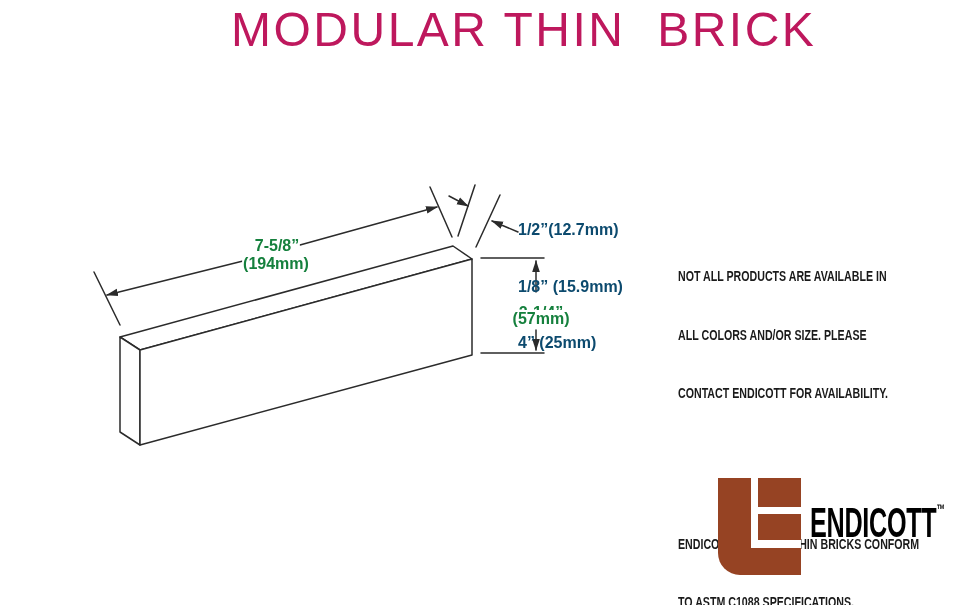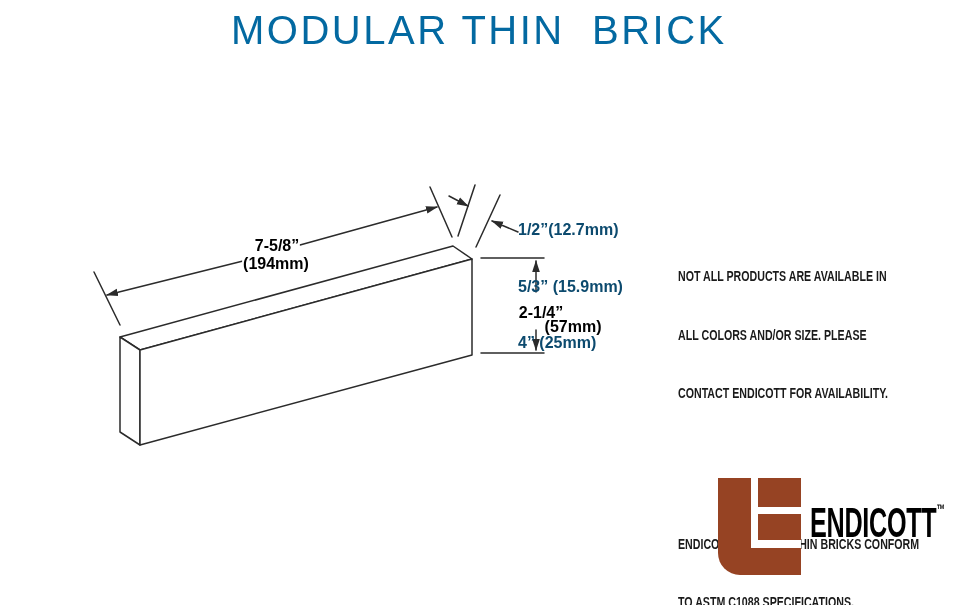--- a/index.html
+++ b/index.html
@@ -2,27 +2,27 @@
 <html><head>
 <meta charset="utf-8">
 <style>
   html,body { margin:0; padding:0; background:#ffffff; }
   .page {
     position:relative; width:979px; height:605px; background:#ffffff;
     overflow:hidden; font-family:"Liberation Sans", sans-serif; color:#231f20;
   }
   .title {
     position:absolute; left:231px; top:8px;
-    font-size:40px; line-height:44px; font-weight:400;
-    letter-spacing:2.5px; white-space:pre; color:#0369a1;
+    font-size:48px; line-height:44px; font-weight:400;
+    letter-spacing:2.5px; white-space:pre; color:#be185d;
   }
   svg.diagram { position:absolute; left:0; top:0; }
   .dim {
     position:absolute; font-weight:bold; font-size:16px; line-height:17px;
-    color:#000000; white-space:pre; background:#ffffff; padding:0 1px;
+    color:#15803d; white-space:pre; background:#ffffff; padding:0 1px;
   }
   .dim.centered { transform:translateX(-50%); text-align:center; }
   .thickness-list {
     position:absolute; left:518px; top:184px;
     font-weight:bold; font-size:16px; line-height:18.7px;
     color:#0c4a6e; white-space:pre;
   }
   .notes {
     position:absolute; left:678px; top:189px; width:346px;
     font-weight:bold; font-size:14px; line-height:19.5px;
@@ -76,25 +76,25 @@
       <line x1="481" y1="258" x2="544" y2="258"></line>
       <line x1="481" y1="353" x2="544" y2="353"></line>
       <line x1="536" y1="292" x2="536" y2="261" marker-end="url(#arr)"></line>
       <line x1="536" y1="330" x2="536" y2="350" marker-end="url(#arr)"></line>
     </g>
   </svg>
 
   <div class="dim centered" style="left:277px; top:237px;">7-5/8”</div>
   <div class="dim centered" style="left:276px; top:255px;text-align:center;">(194mm)</div>
   <div class="dim centered" style="left:541px; top:304px;">2-1/4”</div>
-  <div class="dim centered" style="left:541px; top:318px;margin-left:32px;">(57mm)</div>
+  <div class="dim centered" style="left:541px; top:310px;">(57mm)</div>
 
   <div class="thickness-list">
     <div>1/2”(12.7mm)</div>
-    <div>5/3” (15.9mm)</div>
+    <div>1/8” (15.9mm)</div>
     <div>4” (25mm)</div>
   </div>
 
   <div class="notes">
     <div class="para1">
       <div>NOT ALL PRODUCTS ARE AVAILABLE IN</div>
       <div>ALL COLORS AND/OR SIZE. PLEASE</div>
       <div>CONTACT ENDICOTT FOR AVAILABILITY.</div>
     </div>
     <div class="para2">

